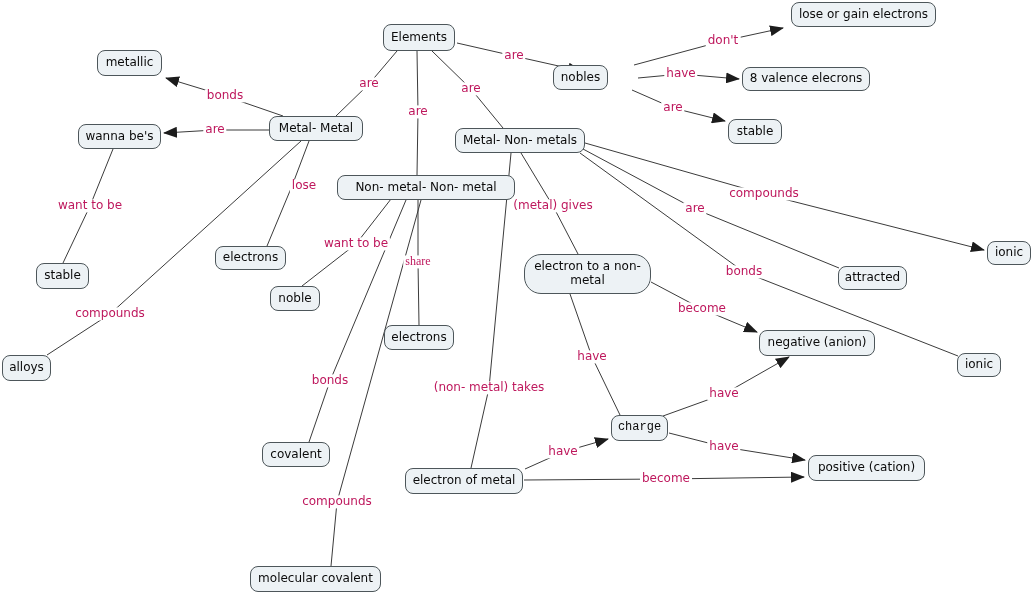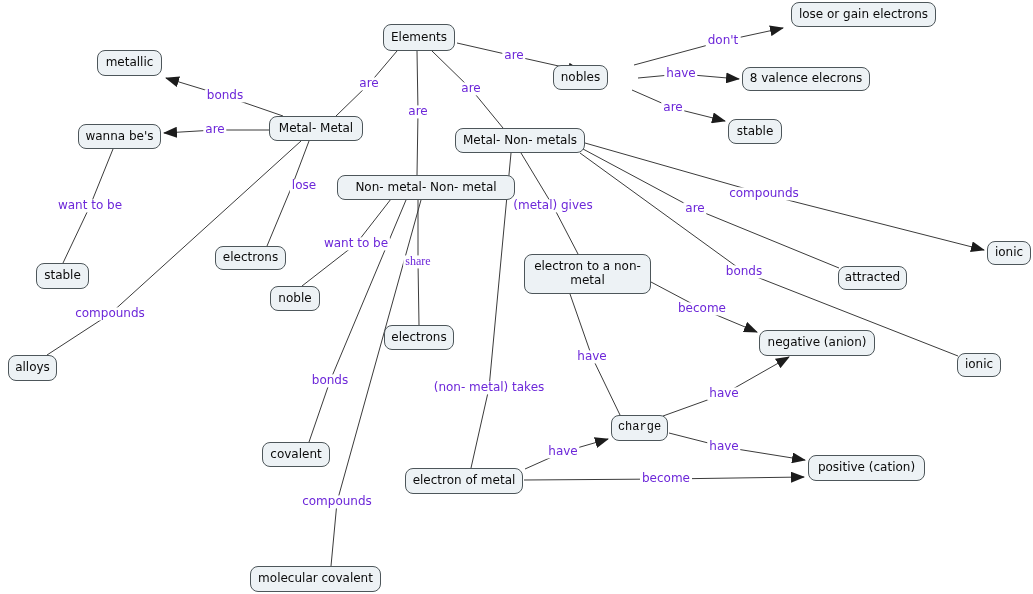--- a/index.html
+++ b/index.html
@@ -4,29 +4,29 @@
 <style>
   html,body{margin:0;padding:0;background:#ffffff;}
   .canvas{
     position:relative;width:1033px;height:594px;background:#ffffff;overflow:hidden;
     font-family:"DejaVu Sans","Liberation Sans",sans-serif;
   }
   #edge-layer{position:absolute;left:0;top:0;width:1033px;height:594px;z-index:1;}
   .edge-label{
     position:absolute;transform:translate(-50%,-50%);
     background:#ffffff;padding:0 2px;font-size:12px;line-height:1.1;
-    color:#6d28d9;white-space:nowrap;z-index:2;
+    color:#be185d;white-space:nowrap;z-index:2;
   }
   .node{
     position:absolute;display:flex;align-items:center;justify-content:center;
     box-sizing:border-box;border:1px solid #4d565a;border-radius:8px;
     background:#edf2f5;color:#0b0b0b;font-size:12px;line-height:1.15;
     white-space:nowrap;text-align:center;z-index:3;
   }
-  .node.multiline{white-space:normal;padding:15px 3px;}
+  .node.multiline{white-space:normal;padding:15px 3px;border-radius:17px;}
 </style>
 </head>
 <body>
 
 <div class="canvas">
   <svg id="edge-layer" xmlns="http://www.w3.org/2000/svg" width="1033" height="594" viewBox="0 0 1033 594">
       <defs>
         <marker id="arrowhead" markerUnits="userSpaceOnUse" markerWidth="14" markerHeight="11" refX="13" refY="5.5" orient="auto">
           <path d="M0,0 L14,5.5 L0,11 Z" fill="#1c1c1c"></path>
         </marker>
@@ -93,21 +93,21 @@
       <div class="node" style="left: 755px; top: 2px; width: 145px; height: 25px; margin-left: 36px;">lose or gain electrons</div>
       <div class="node" style="left: 553px; top: 65px; width: 55px; height: 25px;">nobles</div>
       <div class="node" style="left: 742px; top: 67px; width: 128px; height: 24px;">8 valence elecrons</div>
       <div class="node" style="left: 728px; top: 119px; width: 54px; height: 25px;">stable</div>
       <div class="node" style="left: 97px; top: 50px; width: 65px; height: 26px;">metallic</div>
       <div class="node" style="left: 78px; top: 124px; width: 83px; height: 25px;">wanna be's</div>
       <div class="node" style="left: 269px; top: 116px; width: 94px; height: 25px;">Metal- Metal</div>
       <div class="node" style="left: 455px; top: 128px; width: 130px; height: 25px;">Metal- Non- metals</div>
       <div class="node" style="left: 337px; top: 175px; width: 178px; height: 25px;">Non- metal- Non- metal</div>
       <div class="node" style="left: 36px; top: 263px; width: 53px; height: 26px;">stable</div>
-      <div class="node" style="left: 2px; top: 355px; width: 49px; height: 26px; margin-left: 6px;">alloys</div>
+      <div class="node" style="left: 2px; top: 355px; width: 49px; height: 26px;">alloys</div>
       <div class="node" style="left: 215px; top: 246px; width: 71px; height: 24px;">electrons</div>
       <div class="node" style="left: 270px; top: 286px; width: 50px; height: 25px;">noble</div>
       <div class="node" style="left: 384px; top: 325px; width: 70px; height: 25px;">electrons</div>
       <div class="node multiline" style="left: 524px; top: 254px; width: 127px; height: 40px;">electron to a non- metal</div>
       <div class="node" style="left: 838px; top: 266px; width: 69px; height: 24px;">attracted</div>
       <div class="node" style="left: 987px; top: 241px; width: 44px; height: 24px;">ionic</div>
       <div class="node" style="left: 759px; top: 330px; width: 116px; height: 26px;">negative (anion)</div>
       <div class="node" style="left: 957px; top: 353px; width: 44px; height: 24px;">ionic</div>
       <div class="node" style="left: 262px; top: 442px; width: 68px; height: 25px;">covalent</div>
       <div class="node" style="left: 611px; top: 415px; width: 57px; height: 26px; font-family: Liberation Mono, monospace;">charge</div>

